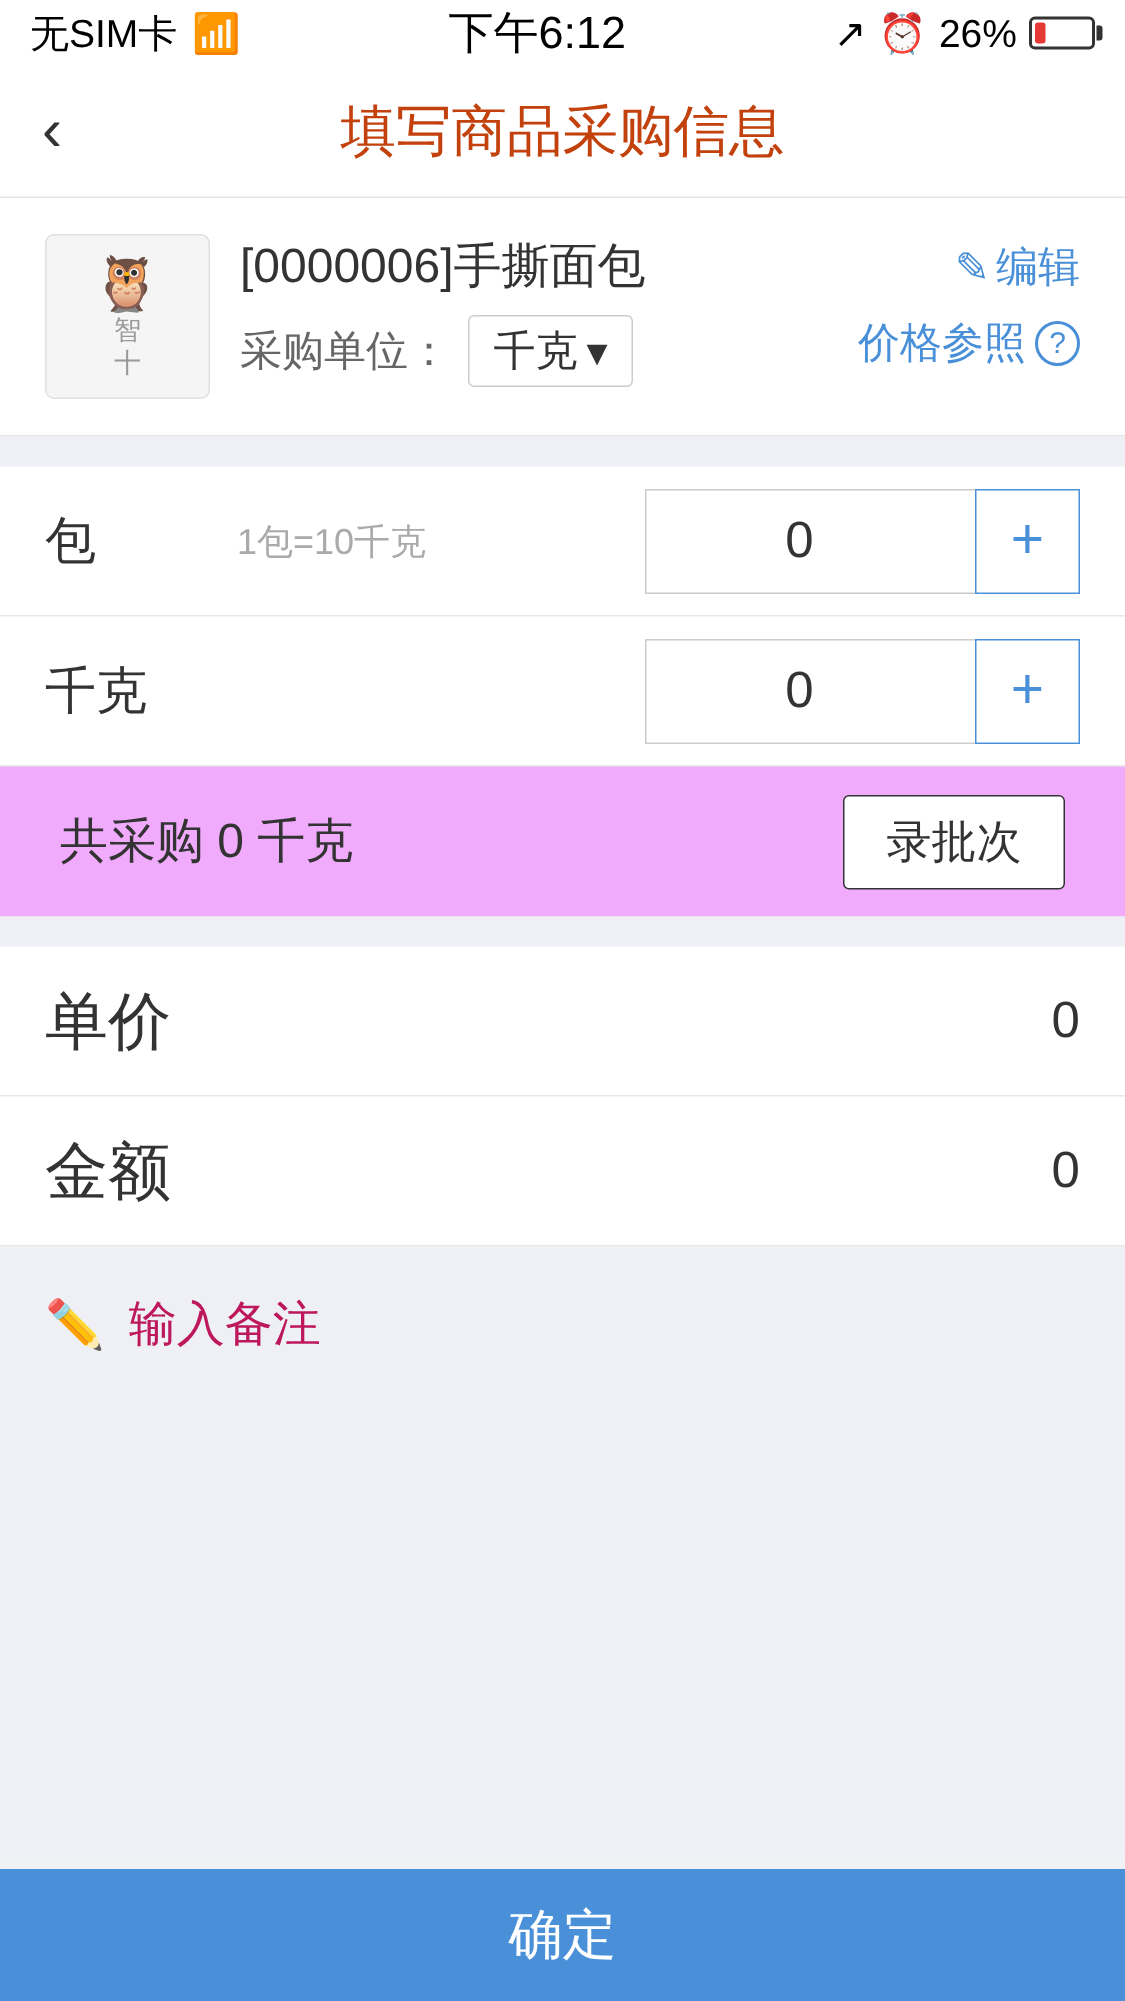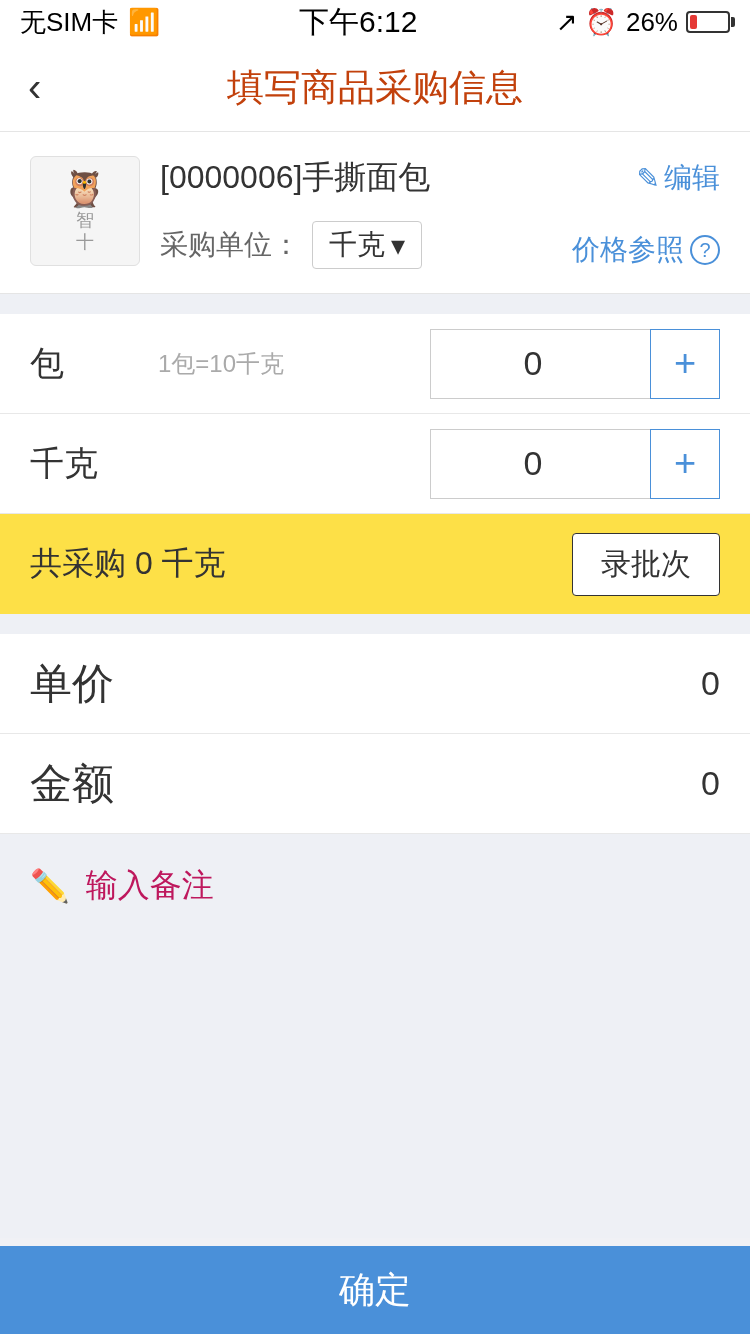--- a/index.html
+++ b/index.html
@@ -108,38 +108,38 @@
     }
     .owl-icon {
       font-size: 36px;
       color: #bbb;
     }
     .product-info { flex: 1; }
     .product-name-row {
       display: flex;
       justify-content: space-between;
       align-items: center;
-      margin-bottom: 21px;
+      margin-bottom: 10px;
     }
     .product-name {
       font-size: 32px;
       color: #333;
       font-weight: 500;
     }
     .edit-btn {
       font-size: 28px;
       color: #4a90d9;
       display: flex;
       align-items: center;
       gap: 4px;
       cursor: pointer;
     }
     .purchase-unit-row {
       display: flex;
-      align-items: flex-end;
+      align-items: flex-start;
       justify-content: space-between;
     }
     .purchase-unit-left {
       display: flex;
       align-items: center;
       gap: 12px;
       font-size: 28px;
       color: #666;
     }
     .unit-dropdown {
@@ -229,23 +229,23 @@
       align-items: center;
       justify-content: center;
       cursor: pointer;
     }
 
     
     .summary-row {
       display: flex;
       align-items: center;
       justify-content: space-between;
-      padding: 0 30px;
+      padding: 0 40px;
       height: 100px;
-      background: #fde047;
+      background: #f0abfc;
     }
     .summary-text {
       font-size: 32px;
       color: #333;
     }
     .batch-btn {
       border: 1px solid #333;
       padding: 10px 28px;
       font-size: 30px;
       color: #333;

